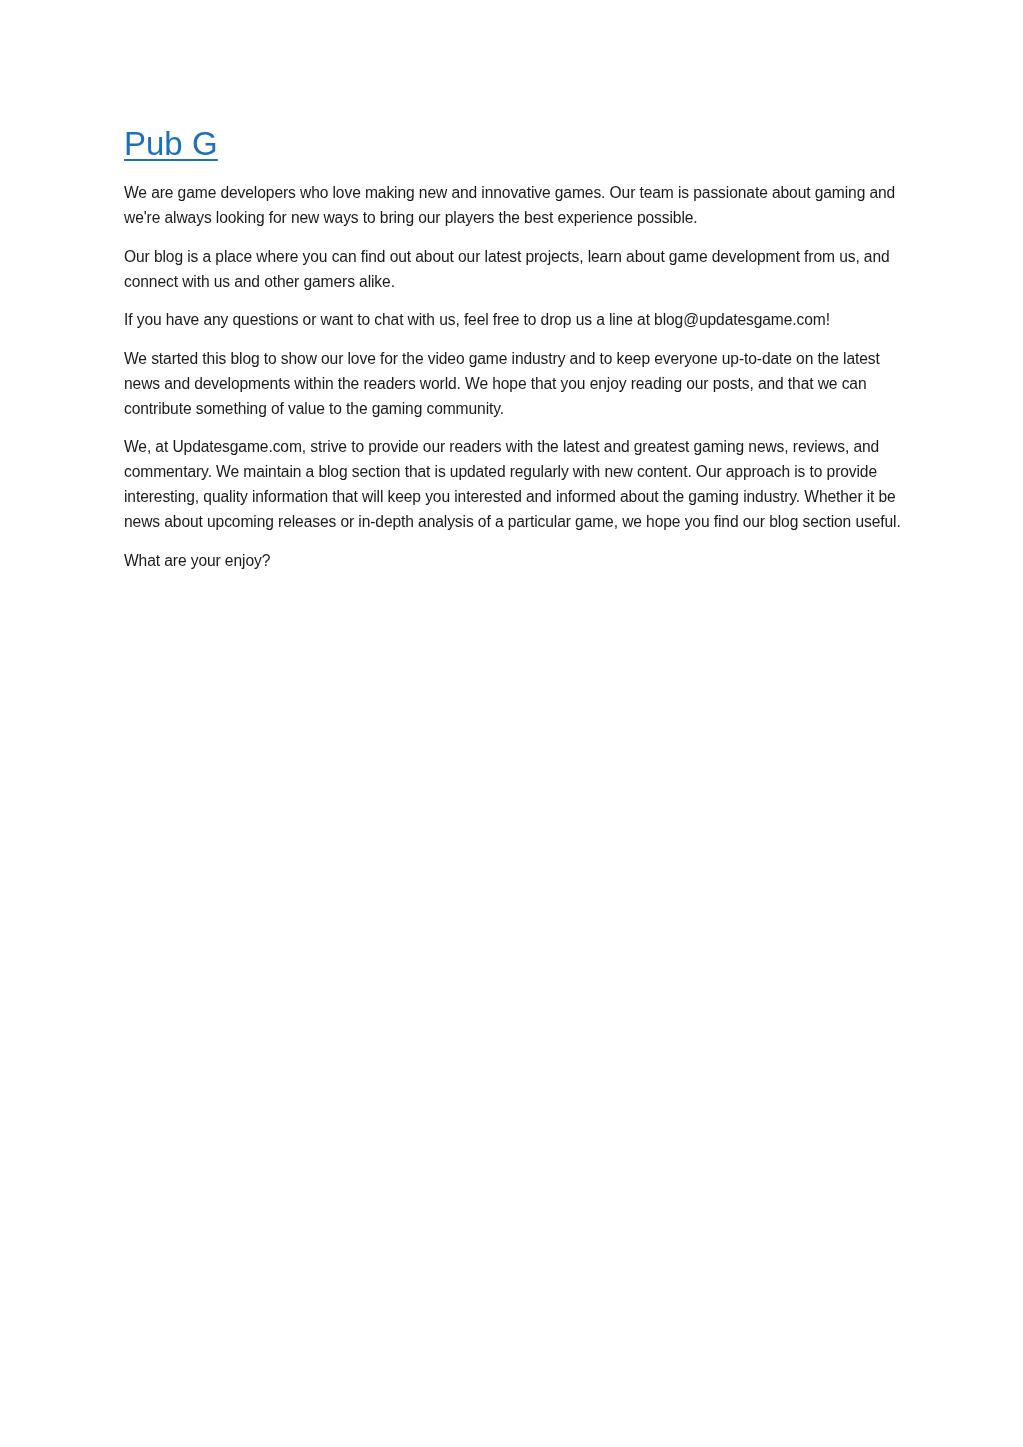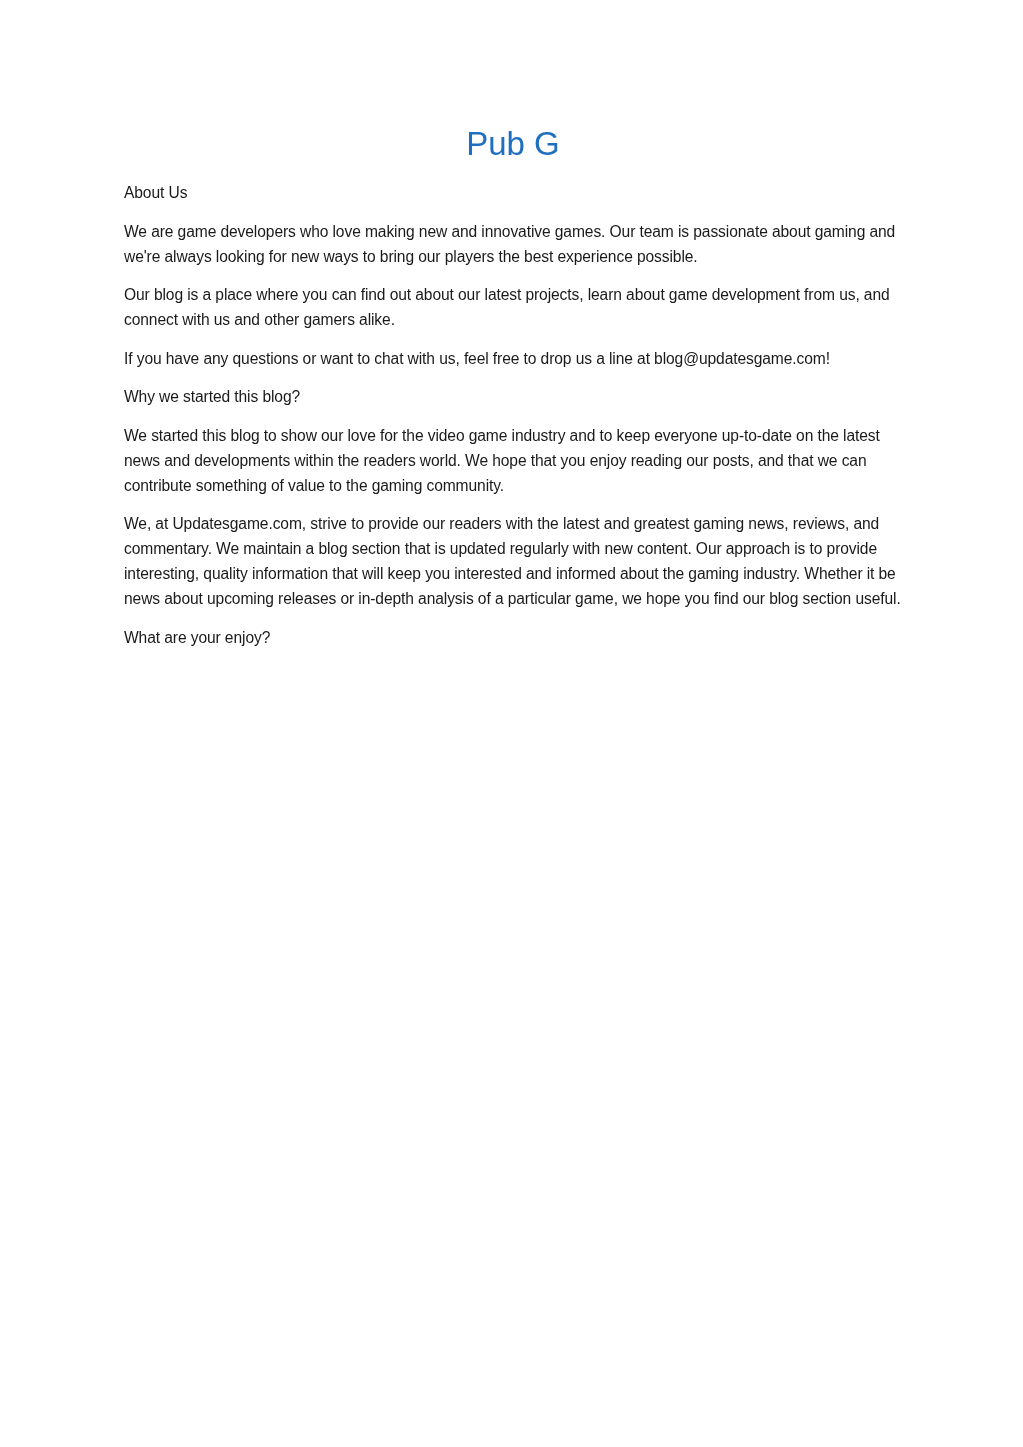--- a/index.html
+++ b/index.html
@@ -13,26 +13,26 @@
       position: relative;
       overflow: hidden;
     }
     .page {
       position: absolute;
       left: 124px;
       top: 124px;
       width: 778px;
     }
     .title {
-      text-align: center;
       font-family: "Liberation Sans", sans-serif;
       font-size: 33px;
       line-height: 40px;
       color: #1f6fc0;
       margin: 0 0 16px 0;
+      text-decoration: underline;
       text-decoration-thickness: 2px;
       text-underline-offset: 4px;
       font-weight: normal;
     }
     .title a {
       color: inherit;
       text-decoration: inherit;
     }
     p {
       font-family: "Liberation Sans", sans-serif;
@@ -44,21 +44,19 @@
     }
   </style>
 </head>
 <body>
 
 <div class="page">
   <h1 class="title">
     <a>Pub G</a>
   </h1>
 
-  <p>About Us</p>
   <p>We are game developers who love making new and innovative games. Our team is passionate about gaming and we're always looking for new ways to bring our players the best experience possible.</p>
   <p>Our blog is a place where you can find out about our latest projects, learn about game development from us, and connect with us and other gamers alike.</p>
   <p>If you have any questions or want to chat with us, feel free to drop us a line at blog@updatesgame.com!</p>
-  <p>Why we started this blog?</p>
   <p>We started this blog to show our love for the video game industry and to keep everyone up-to-date on the latest news and developments within the readers world. We hope that you enjoy reading our posts, and that we can contribute something of value to the gaming community.</p>
   <p>We, at Updatesgame.com, strive to provide our readers with the latest and greatest gaming news, reviews, and commentary. We maintain a blog section that is updated regularly with new content. Our approach is to provide interesting, quality information that will keep you interested and informed about the gaming industry. Whether it be news about upcoming releases or in-depth analysis of a particular game, we hope you find our blog section useful.</p>
   <p>What are your enjoy?</p>
 </div>
 
 </body></html>

